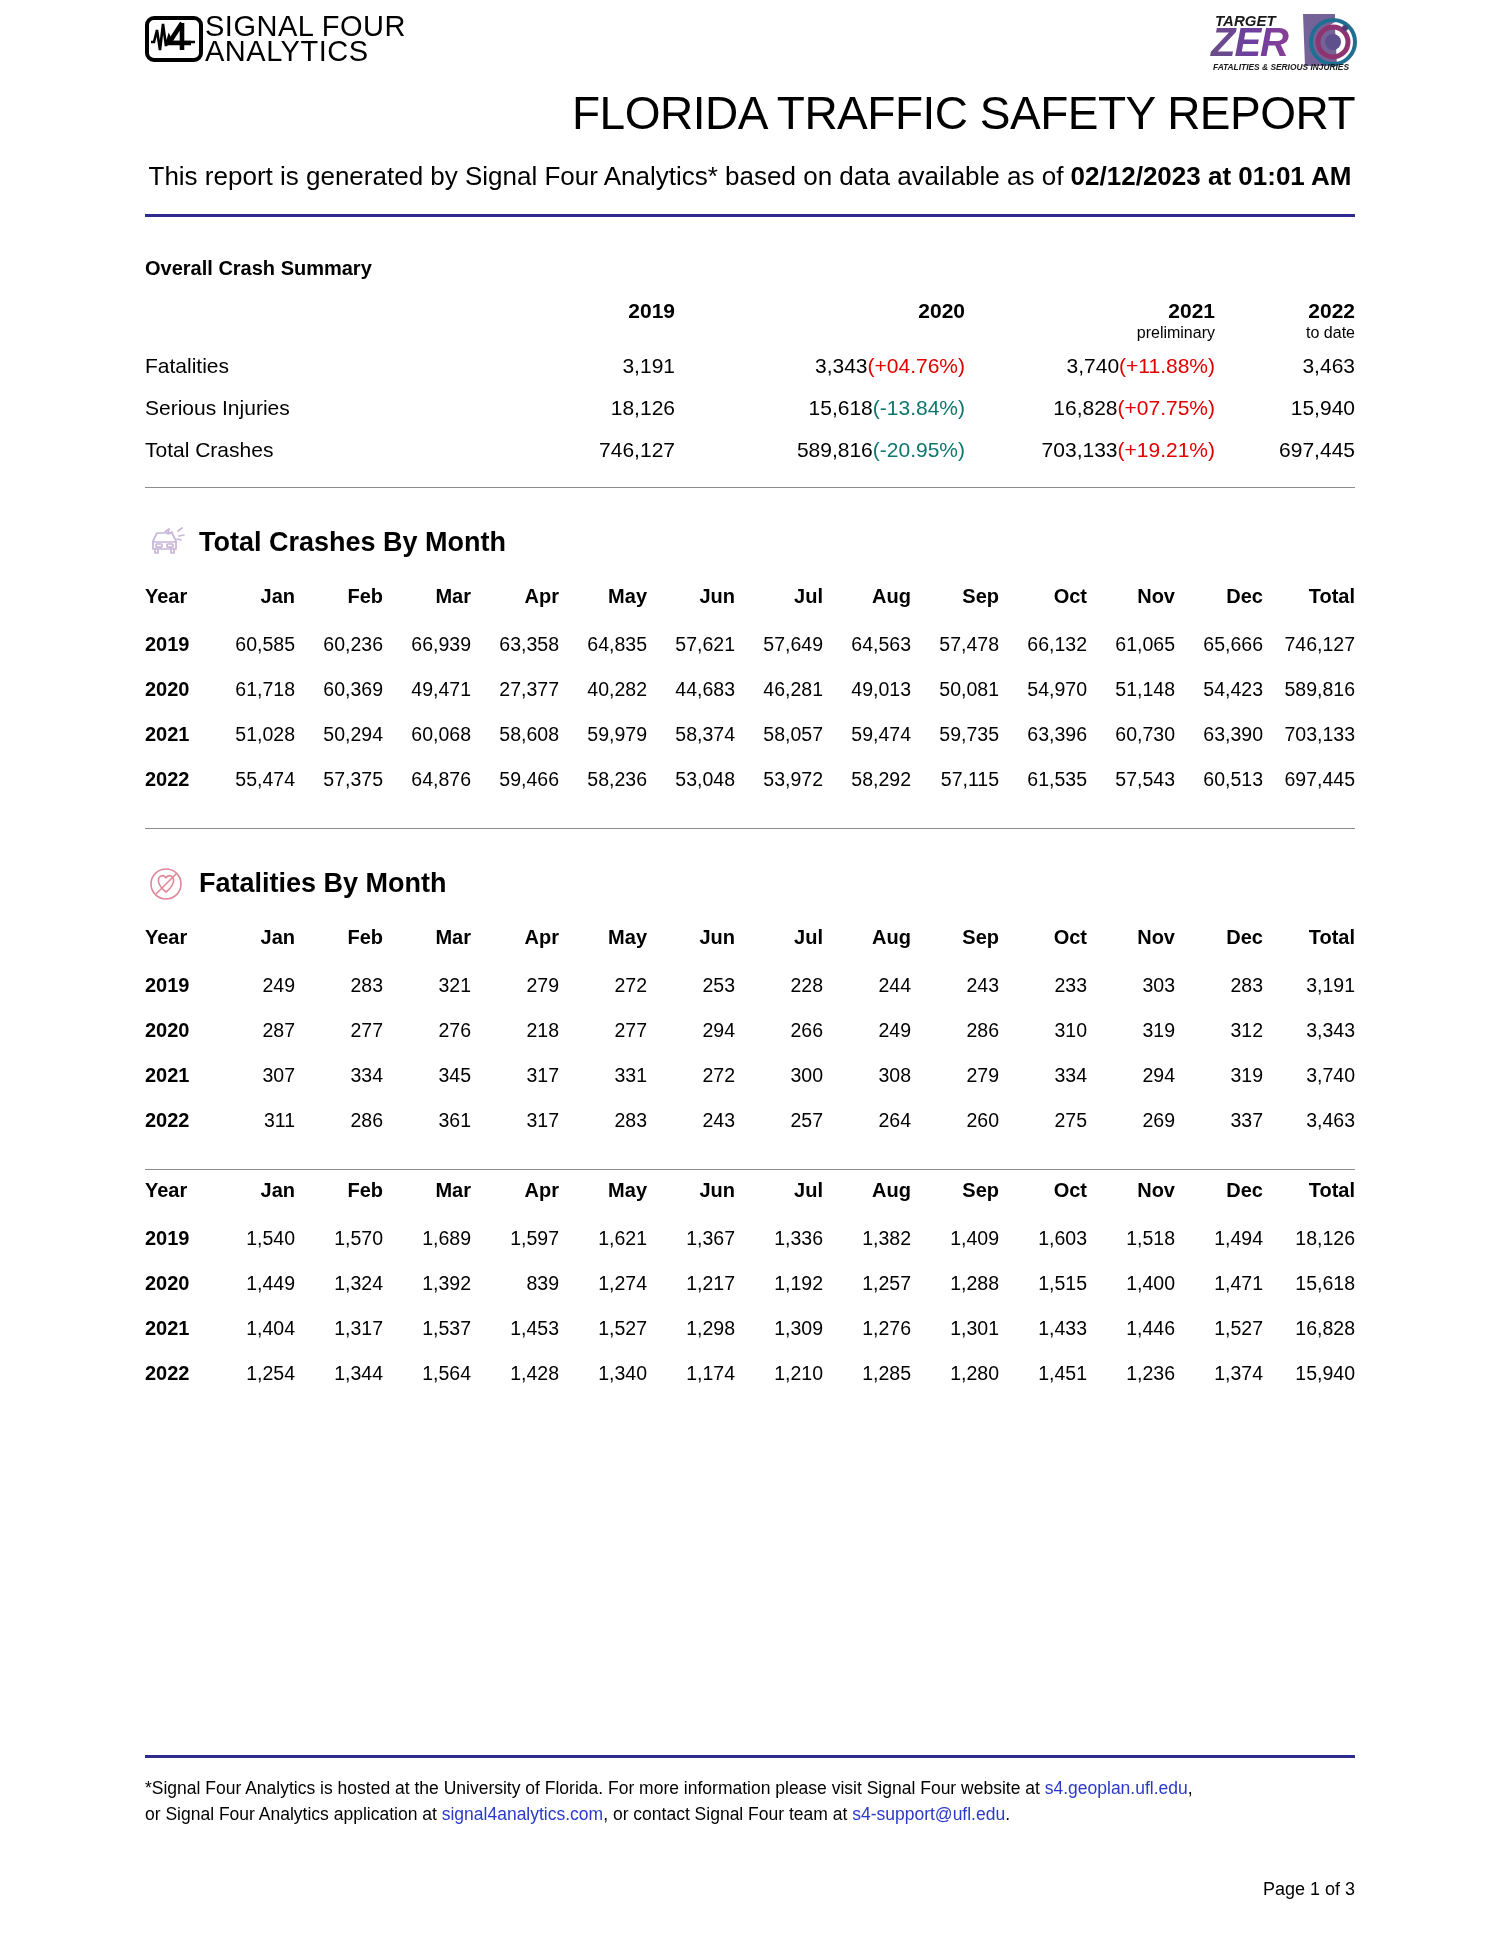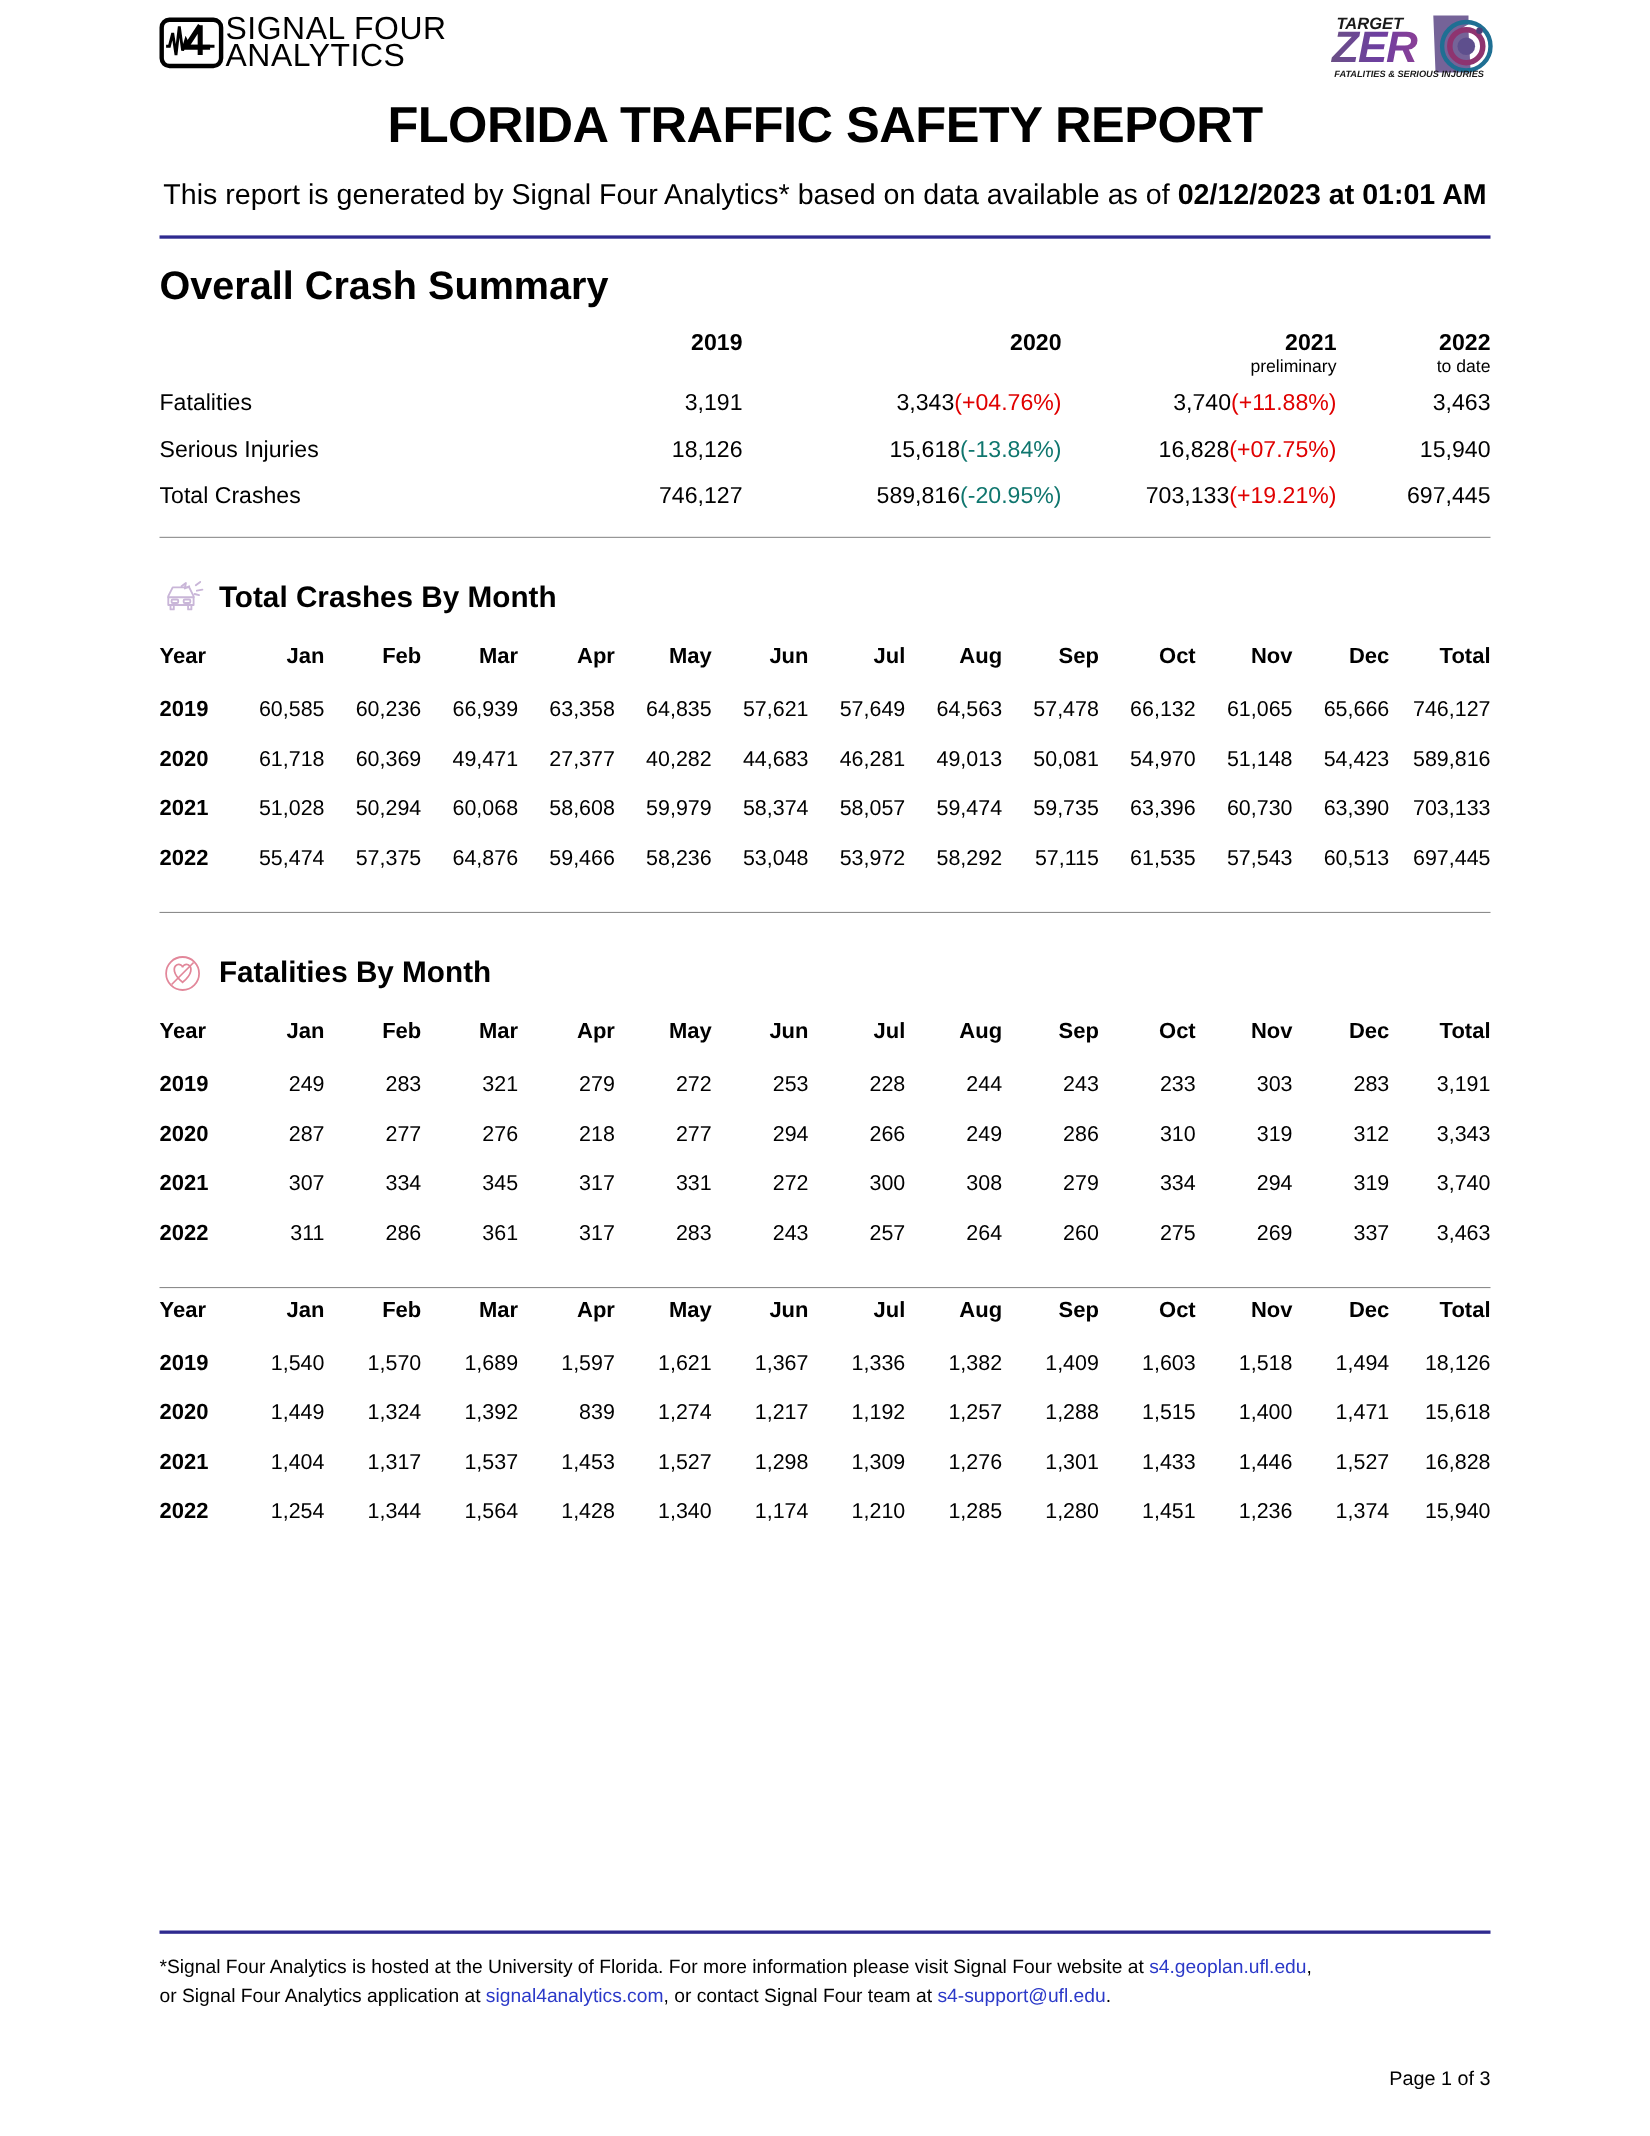--- a/index.html
+++ b/index.html
@@ -62,23 +62,23 @@
   .tz-logo {
     position: absolute;
     right: -20px;
     top: 8px;
     width: 190px;
     height: 66px;
   }
 
   
   .report-title {
-    text-align: center;
+    text-align: right;
     font-size: 46px;
-    font-weight: bold;
+    font-weight: normal;
     letter-spacing: -0.5px;
     margin: 6px 0 0 0;
     line-height: 1.1;
   }
   .report-subtitle {
     text-align: center;
     font-size: 26px;
     margin: 22px 0 0 0;
   }
   .report-subtitle b { font-weight: bold; }
@@ -89,23 +89,23 @@
     margin: 22px 0 0 0;
   }
   .rule-thin {
     border: none;
     border-top: 1.5px solid #8c8c8c;
     margin: 0;
   }
 
   
   .section-title {
-    font-size: 36px;
+    font-size: 20px;
     font-weight: bold;
-    margin: 22px 0 10px 0;
+    margin: 40px 0 10px 0;
   }
   .section-head {
     display: flex;
     align-items: center;
     gap: 12px;
     margin: 34px 0 12px 0;
   }
   .section-head h2 {
     font-size: 27px;
     font-weight: bold;

